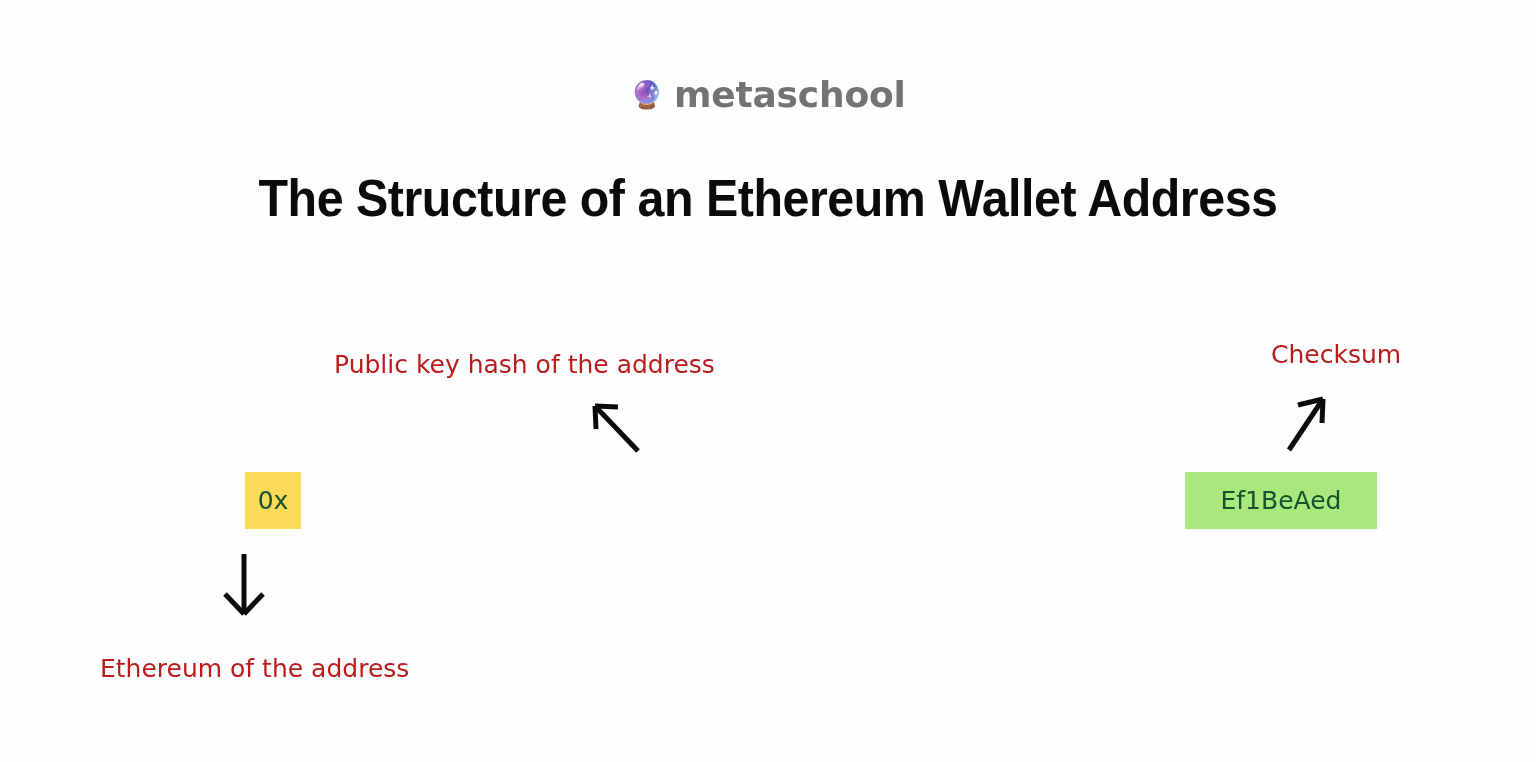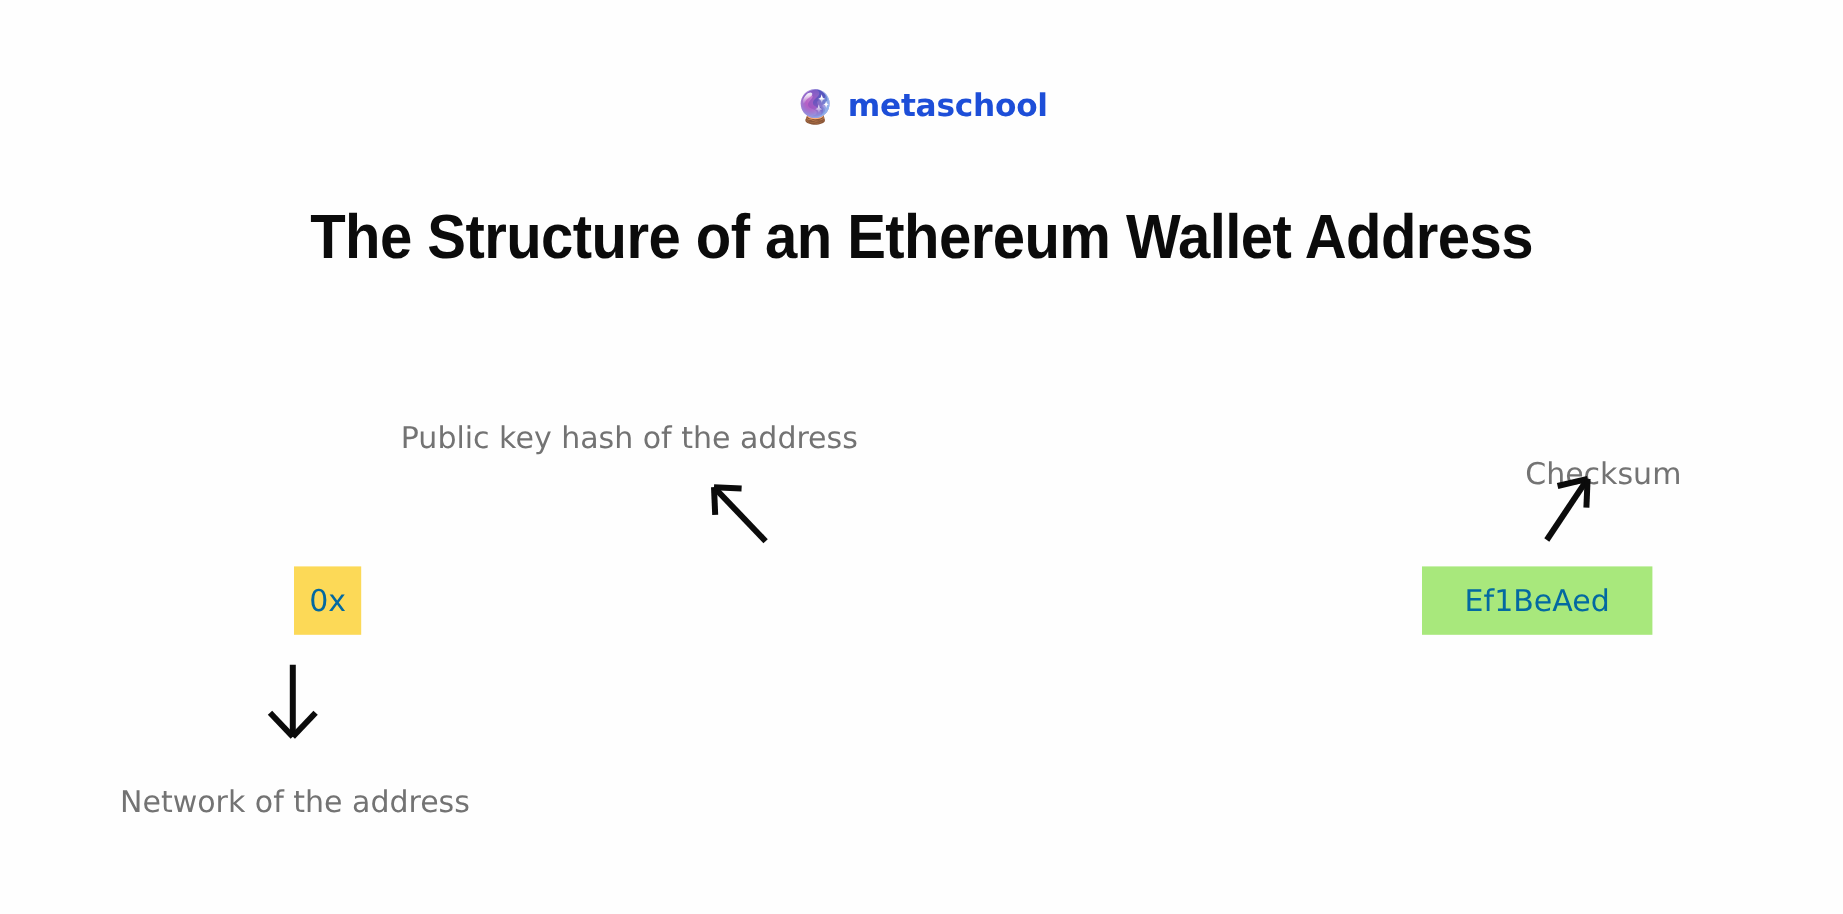--- a/index.html
+++ b/index.html
@@ -29,23 +29,23 @@
     align-items: center;
     justify-content: center;
     gap: 10px;
   }
   .brand-mark {
     font-size: 27px;
     line-height: 1;
     display: inline-block;
   }
   .brand-name {
-    font-size: 26px;
+    font-size: 36px;
     font-weight: 600;
-    color: #1d4ed8;
+    color: #737373;
     letter-spacing: -0.2px;
     font-family: "DejaVu Sans", sans-serif;
   }
 
   
   .page-title {
     position: absolute;
     left: 0;
     right: 0;
     top: 168px;
@@ -58,21 +58,21 @@
     transform: scaleX(0.93);
   }
 
   
   .segment {
     position: absolute;
     display: flex;
     align-items: center;
     justify-content: center;
     font-size: 25px;
-    color: #0369a1;
+    color: #14532d;
     font-family: "DejaVu Sans", sans-serif;
     box-sizing: border-box;
   }
   #seg-prefix {
     left: 245px;
     top: 472px;
     width: 56px;
     height: 57px;
   }
   #seg-hash {
@@ -85,32 +85,31 @@
     left: 1175px;
     top: 472px;
     width: 192px;
     height: 57px;
   }
 
   
   .annotation {
     position: absolute;
     font-size: 25px;
-    color: #737373;
+    color: #b91c1c;
     white-space: nowrap;
     font-family: "DejaVu Sans", sans-serif;
   }
   #label-hash {
     left: 334px;
     top: 350px;
   }
   #label-checksum {
     left: 1271px;
     top: 340px;
-    margin-top: 40px;
   }
   #label-network {
     left: 100px;
     top: 654px;
   }
 
   
   .arrow {
     position: absolute;
   }
@@ -147,21 +146,21 @@
 
   <div class="segment" id="seg-prefix" style="background:#fcd957;">0x</div>
 
 
   <div class="segment" id="seg-checksum" style="background:#a8e87c;margin-left:10px;">Ef1BeAed</div>
 
   <div class="annotation" id="label-hash">Public key hash of the address</div>
 
   <div class="annotation" id="label-checksum">Checksum</div>
 
-  <div class="annotation" id="label-network">Network of the address</div>
+  <div class="annotation" id="label-network">Ethereum of the address</div>
 
   <svg class="arrow" id="arrow-hash" viewBox="0 0 60 60">
     <g stroke="#0b0b0b" stroke-width="5" fill="none" stroke-linecap="butt">
       <line x1="52" y1="53" x2="9" y2="8"></line>
       <line x1="9" y1="8" x2="10" y2="31"></line>
       <line x1="9" y1="8" x2="32" y2="9"></line>
     </g>
   </svg>
 
   <svg class="arrow" id="arrow-checksum" viewBox="0 0 50 62">

